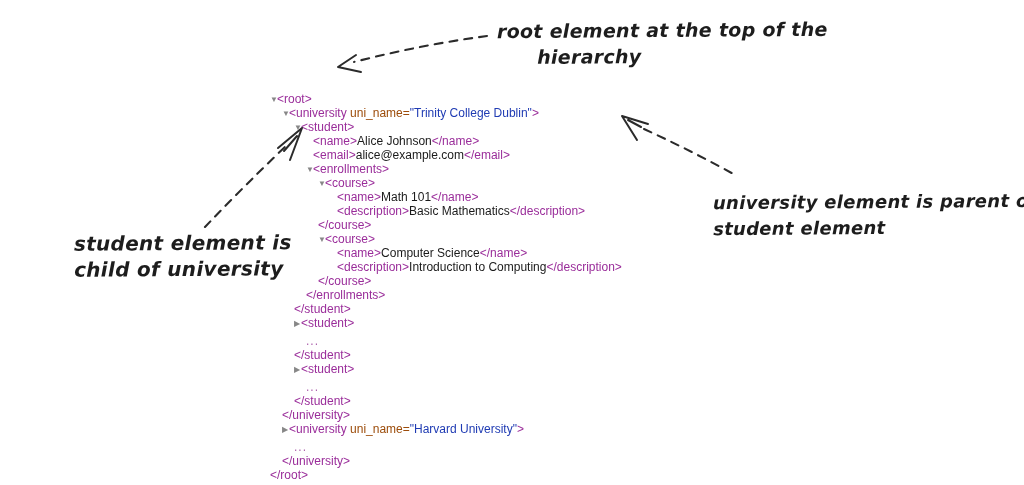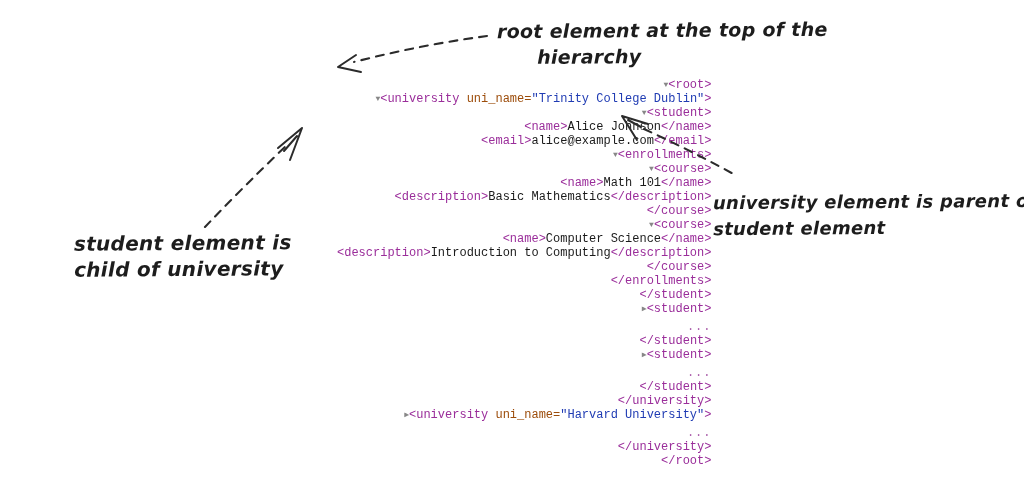--- a/index.html
+++ b/index.html
@@ -14,27 +14,26 @@
   }
   #stage {
     position: absolute;
     left: 0; top: 0;
     width: 1024px; height: 485px;
   }
   
   #xml-tree {
     position: absolute;
     left: 270px;
-    top: 78px;
-    font-family: Liberation Mono, monospace;
+    top: 92px;
+    font-family: Liberation Sans, sans-serif;
     font-size: 12px;
     line-height: 14px;
     white-space: pre;
     color: var(--txt-color, #1a1a1a);
-    text-align: right;
   }
   .code-line { height: 14px; }
   .code-line.kind-dots { padding-top: 4px; height: 14px; }
   .tree-arrow {
     display: inline-block;
     width: 7px;
     font-size: 8px;
     color: var(--arrow-glyph-color, #878787);
     transform: translateY(-1px);
     cursor: pointer;

